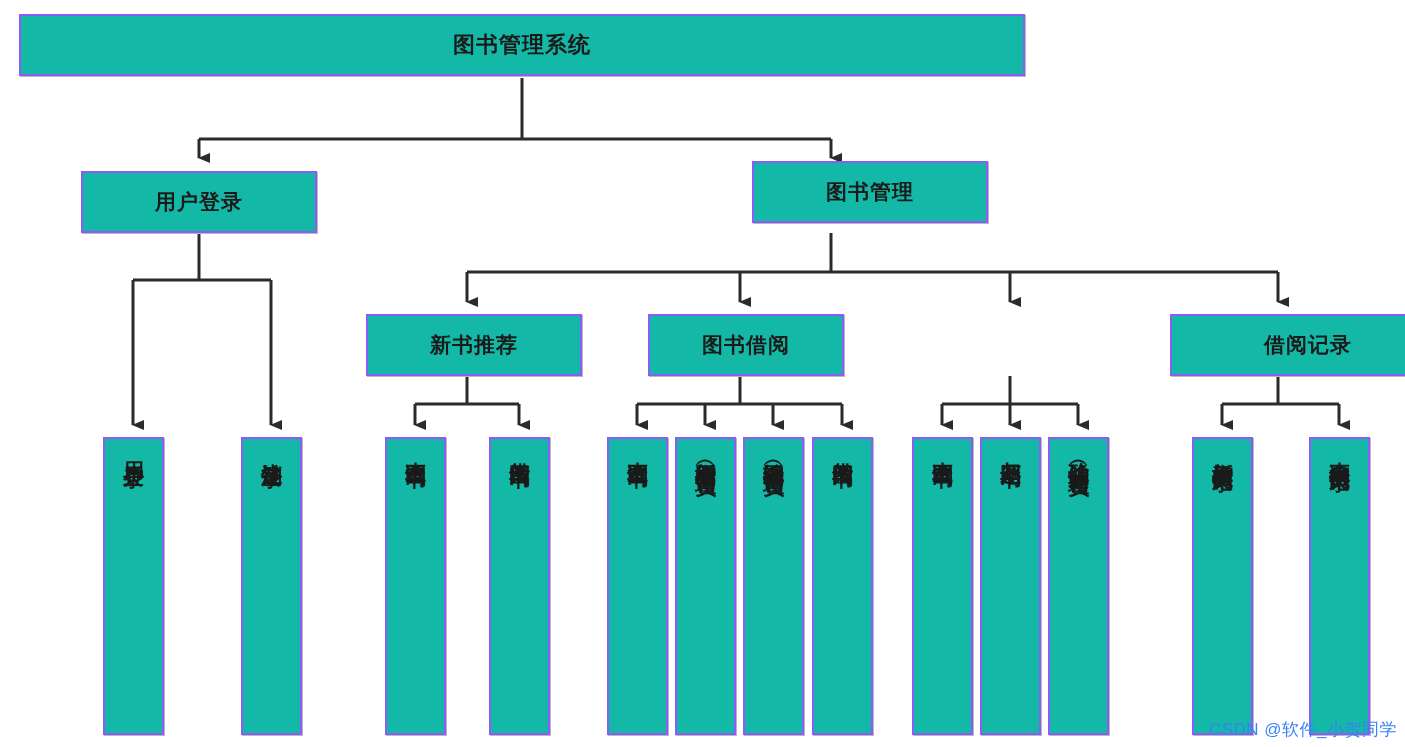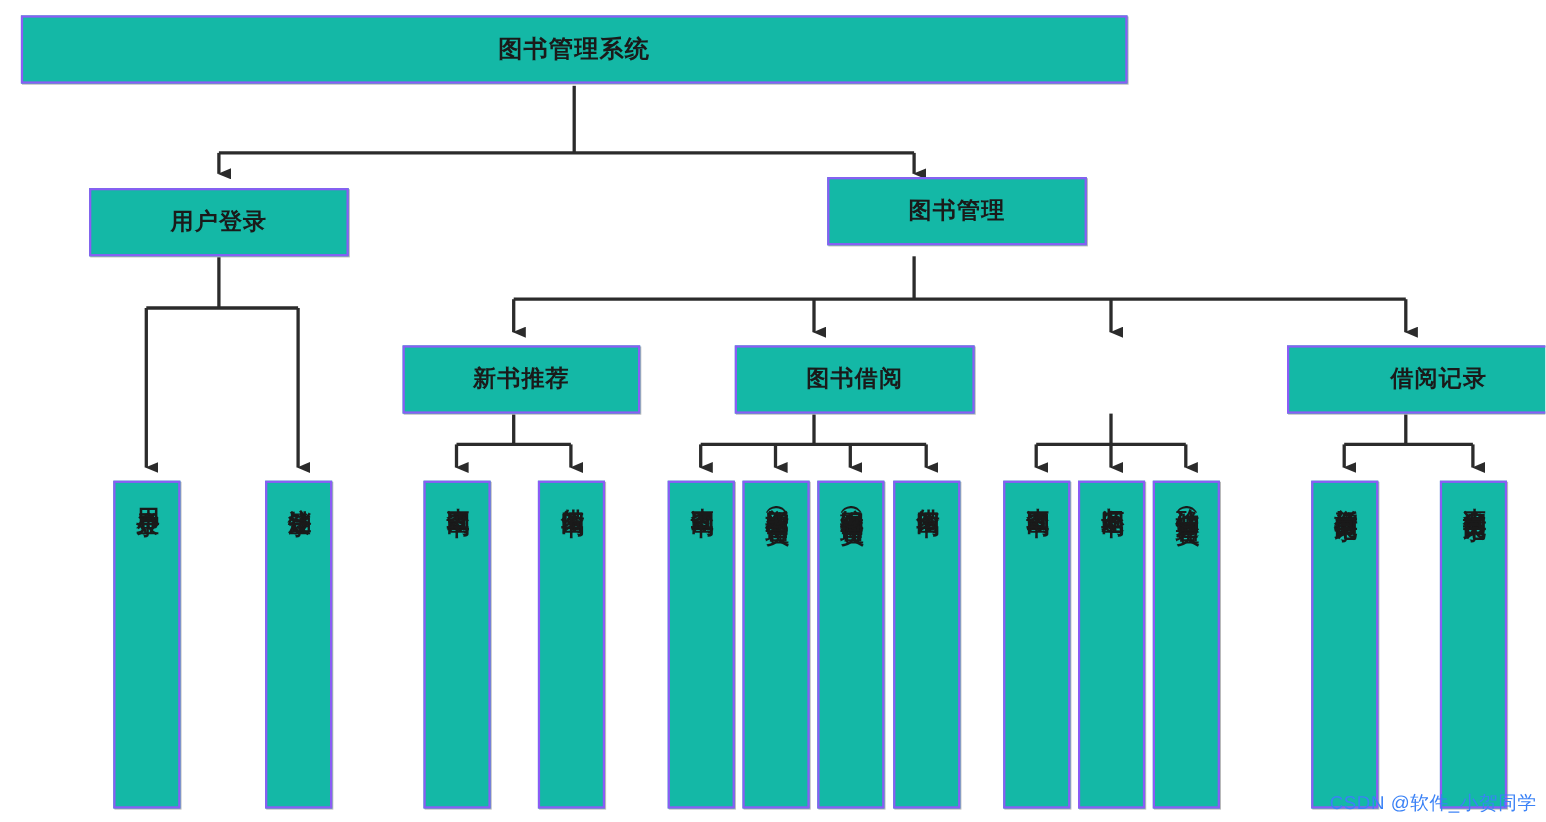--- a/index.html
+++ b/index.html
@@ -136,21 +136,21 @@
   </div>
 
   <div class="node horiz" style="left:712px; top:161px; width:236px; height:62px;margin-left:40px;">
     <span>图书管理</span>
   </div>
 
   <div class="node horiz" style="left:366px; top:314px; width:216px; height:62px;">
     <span>新书推荐</span>
   </div>
 
-  <div class="node horiz" style="left:668px; top:314px; width:218px; height:62px;">
+  <div class="node horiz" style="left:648px; top:314px; width:196px; height:62px;">
     <span>图书借阅</span>
   </div>
 
 
   <div class="node horiz" style="left:1170px; top:314px; width:244px; height:62px;padding-left:32px;">
     <span>借阅记录</span>
   </div>
 
   <div class="node leaf" style="left:103px; top:437px; width:61px; height:298px;">
     <span class="vtext">用户登录</span>

